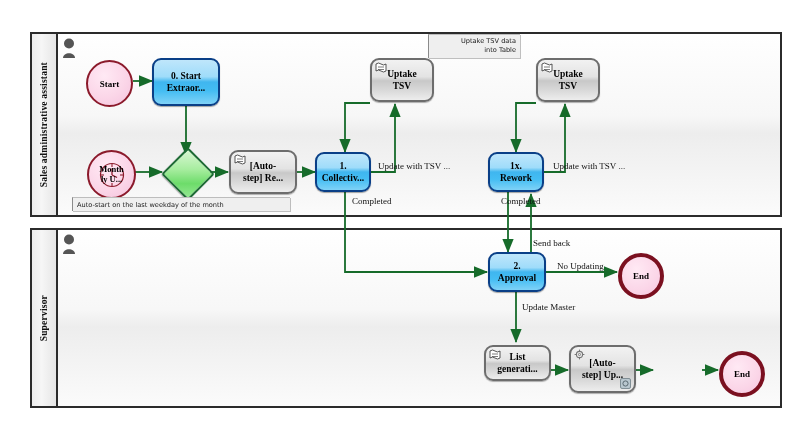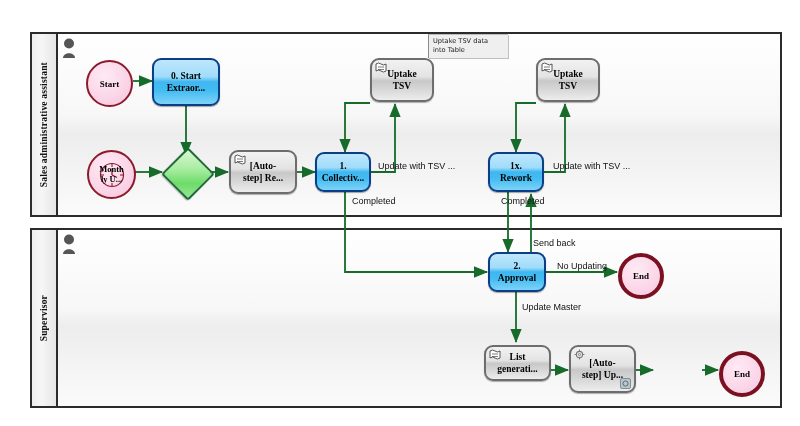--- a/index.html
+++ b/index.html
@@ -113,21 +113,21 @@
     line-height:9px;
     color:#1a1a1a;
     padding:2px 4px 2px 4px;
     white-space:pre;
     box-sizing:border-box;
   }
 
   
   .flab{
     position:absolute;
-    font-family:Liberation Sans, sans-serif;
+    font-family:Liberation Serif, serif;
     font-size:9px;
     color:#111;
     white-space:nowrap;
     background:transparent;
   }
 
   
   .icon-script{position:absolute;left:3px;top:2px;width:13px;height:12px;}
   .icon-gear{position:absolute;left:3px;top:2px;width:11px;height:11px;}
   .icon-gear2{position:absolute;right:3px;bottom:2px;width:11px;height:11px;}
@@ -317,18 +317,19 @@
   </div>
 
   <span class="flab" style="left:378px;top:161px;">Update with TSV ...</span>
   <span class="flab" style="left:553px;top:161px;">Update with TSV ...</span>
   <span class="flab" style="left:352px;top:196px;">Completed</span>
   <span class="flab" style="left:501px;top:196px;">Completed</span>
   <span class="flab" style="left:533px;top:238px;">Send back</span>
   <span class="flab" style="left:557px;top:261px;">No Updating</span>
   <span class="flab" style="left:522px;top:302px;">Update Master</span>
 
-
-  <div class="annot" style="left:428px;top:34px;width:80px;height:24px;">Uptake TSV data
+  <div class="annot" style="left:72px;top:197px;width:218px;height:14px;line-height:10px;">Auto-start on the last weekday of the month</div>
+
+  <div class="annot" style="left:428px;top:34px;width:92px;height:24px;text-align:right;">Uptake TSV data
 into Table</div>
 
 
 </div>
 
 </body></html>

